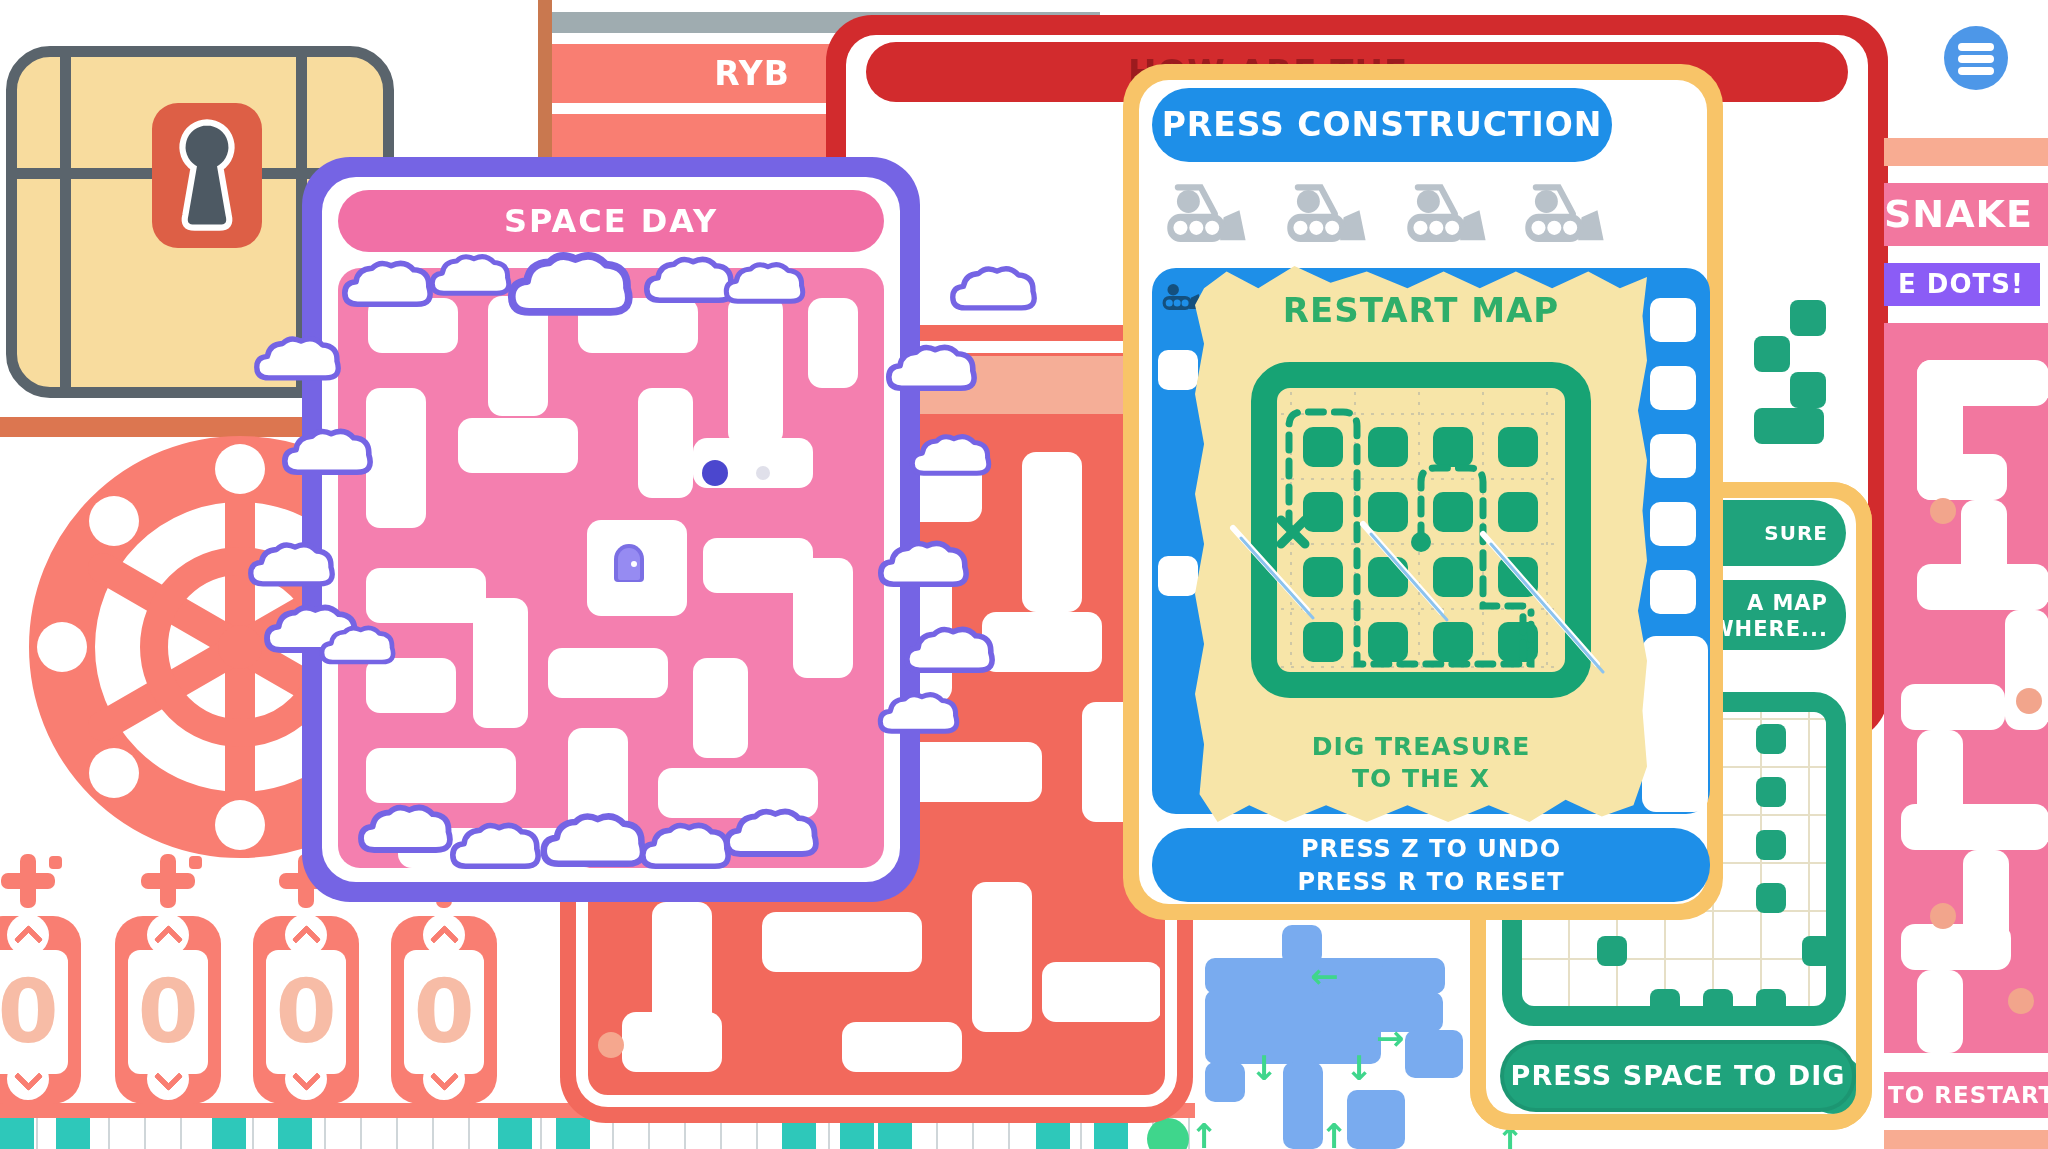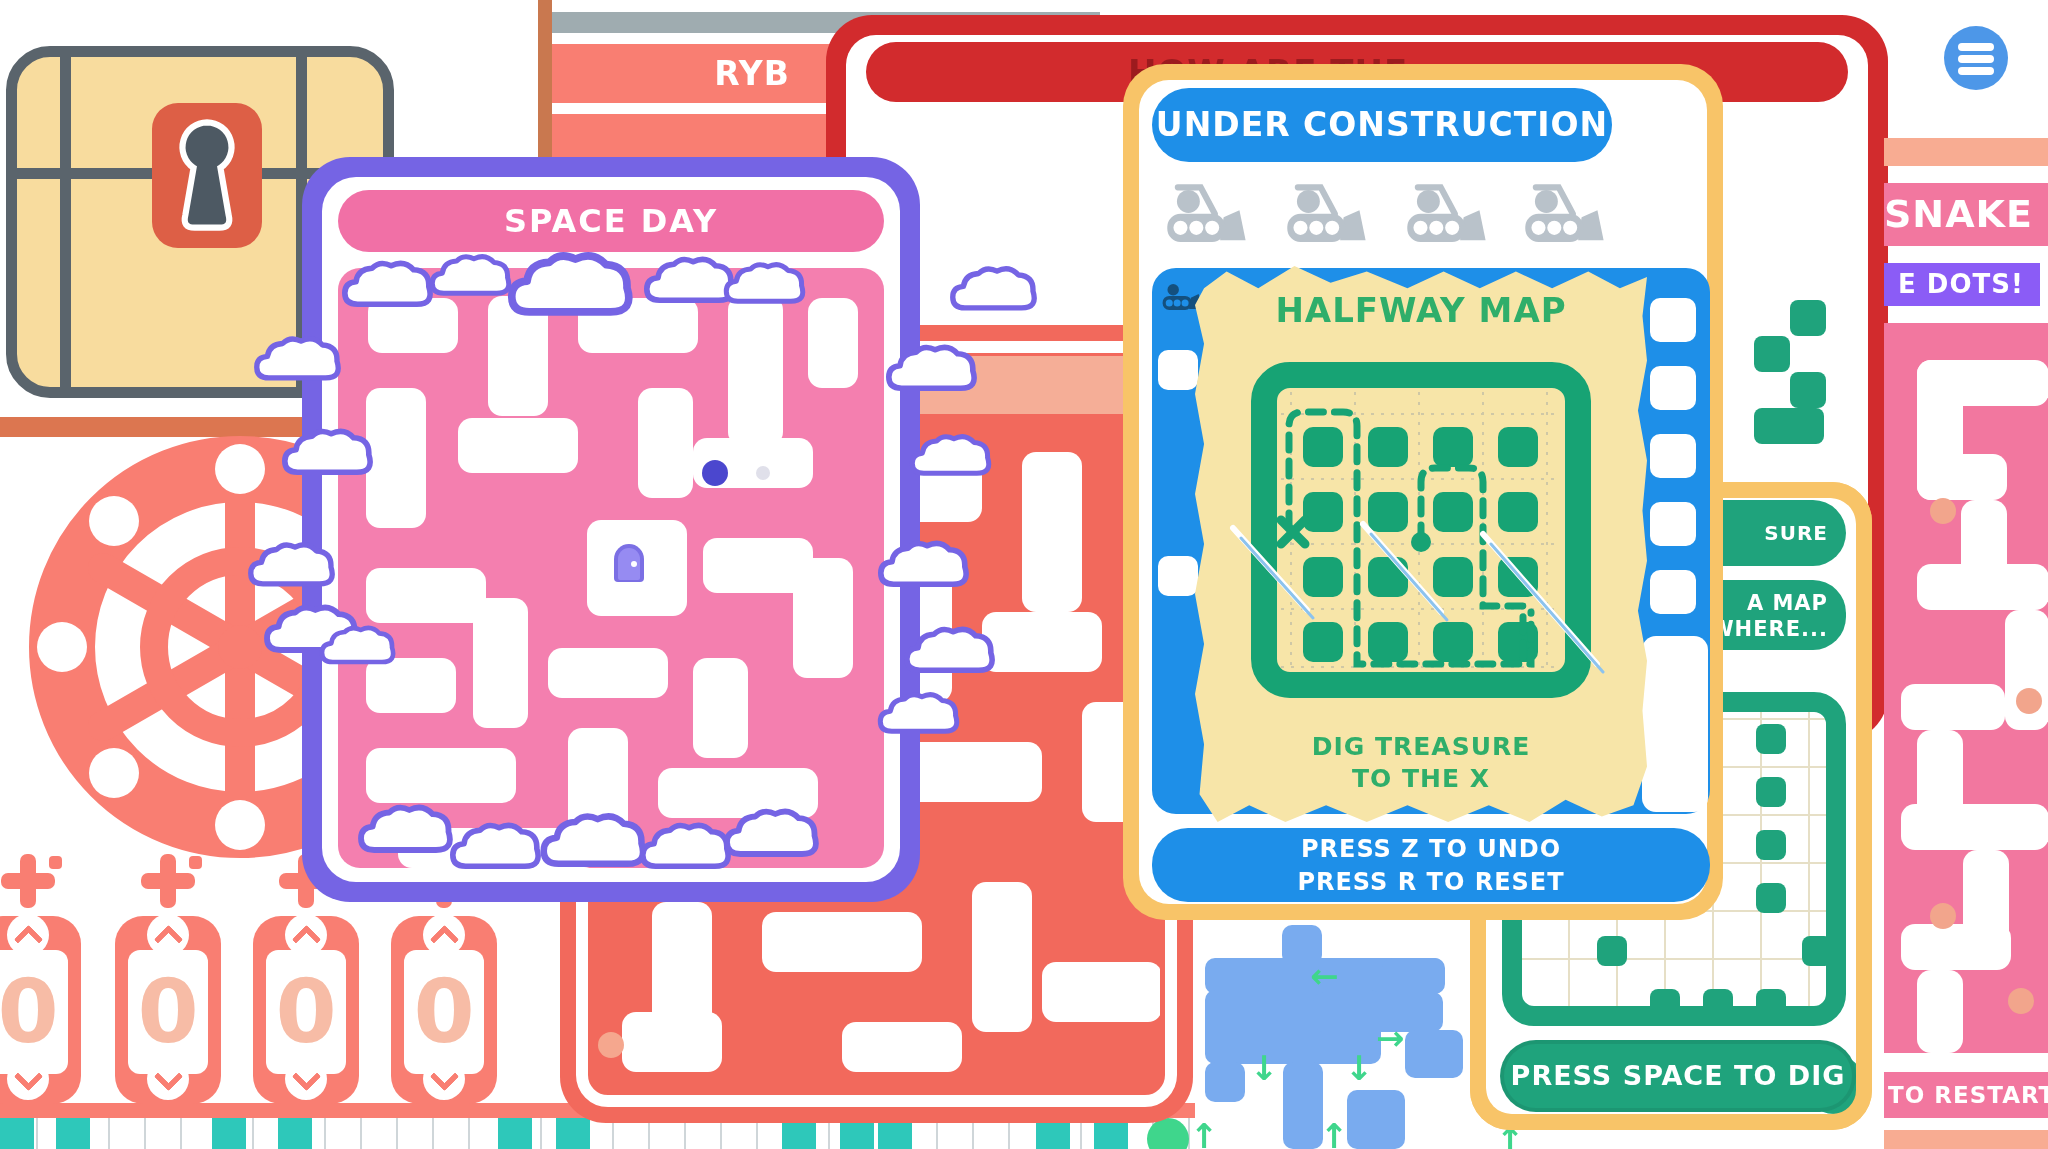--- a/index.html
+++ b/index.html
@@ -300,21 +300,21 @@
   <div class="circ" style="left:1804px;top:1054px;width:60px;height:60px;background:#1FA37C"></div>
   <div class="ring" style="left:1470px;top:482px;width:402px;height:648px;border:16px solid #F8C468;border-radius:40px;box-sizing:border-box"></div>
   <div class="a" style="left:1500px;top:1040px;width:356px;height:72px;background:#1FA37C;border:4px solid rgba(0,0,0,0.08);border-radius:36px;text-align:center;box-sizing:border-box">
     <span class="t" style="position:static;font-size:27px;line-height:64px">PRESS SPACE TO DIG</span></div>
 </div>
 
 <div class="g" style="z-index:4">
   <div class="a" style="left:1123px;top:64px;width:600px;height:856px;background:#F8C468;border-radius:42px"></div>
   <div class="a" style="left:1139px;top:80px;width:568px;height:824px;background:#fff;border-radius:30px"></div>
   <div class="a" style="left:1152px;top:88px;width:460px;height:74px;background:#1E8FE8;border-radius:37px;text-align:center">
-    <span class="t" style="position:static;font-size:33px;line-height:74px">UNDER CONSTRUCTION</span></div>
+    <span class="t" style="position:static;font-size:33px;line-height:74px">PRESS CONSTRUCTION</span></div>
   <svg class="a" style="left:1162px;top:172px" width="88" height="80">
         <use href="#dozer"></use>
       </svg>
   <svg class="a" style="left:1282px;top:172px" width="88" height="80">
         <use href="#dozer"></use>
       </svg>
   <svg class="a" style="left:1402px;top:172px" width="88" height="80">
         <use href="#dozer"></use>
       </svg>
   <svg class="a" style="left:1520px;top:172px" width="88" height="80">
@@ -340,21 +340,21 @@
         <i class="seg" style="left: 498px; top: 30px; width: 46px; height: 44px; border-radius: 10px; background: rgb(255, 255, 255);"></i>
         <i class="seg" style="left: 498px; top: 98px; width: 46px; height: 44px; border-radius: 10px; background: rgb(255, 255, 255);"></i>
         <i class="seg" style="left: 498px; top: 166px; width: 46px; height: 44px; border-radius: 10px; background: rgb(255, 255, 255);"></i>
         <i class="seg" style="left: 498px; top: 234px; width: 46px; height: 44px; border-radius: 10px; background: rgb(255, 255, 255);"></i>
         <i class="seg" style="left: 498px; top: 302px; width: 46px; height: 44px; border-radius: 10px; background: rgb(255, 255, 255);"></i>
         <i class="seg" style="left: 490px; top: 368px; width: 66px; height: 176px; border-radius: 14px; background: rgb(255, 255, 255);"></i>
       </div>
 
   <div class="a" style="left:1195px;top:266px;width:452px;height:556px;background:#F7E5A8;
        clip-path:polygon(2% 4%,7% 1%,14% 4%,22% 0%,30% 3%,38% 1%,47% 4%,55% 1%,63% 4%,71% 1%,79% 4%,87% 1%,94% 4%,100% 2%,99% 9%,100% 17%,98% 26%,100% 35%,99% 44%,100% 53%,98% 62%,100% 71%,99% 80%,100% 90%,97% 97%,90% 99%,82% 96%,74% 100%,65% 97%,56% 100%,47% 97%,38% 100%,29% 97%,20% 100%,12% 97%,5% 100%,1% 95%,2% 86%,0% 77%,2% 68%,0% 59%,2% 50%,0% 41%,2% 32%,0% 23%,2% 14%,0% 7%)">
-    <div class="t" style="left:0;top:24px;width:452px;text-align:center;font-size:34px;color:#2FAE6A">HALFWAY MAP</div>
+    <div class="t" style="left:0;top:24px;width:452px;text-align:center;font-size:34px;color:#2FAE6A">RESTART MAP</div>
     <svg style="position:absolute;left:56px;top:96px" width="340" height="336" viewBox="0 0 340 336">
       <rect x="13" y="13" width="314" height="310" rx="26" fill="#F7E5A8" stroke="#17A374" stroke-width="26"></rect>
       <g stroke="#cfc8a6" stroke-width="2" stroke-dasharray="3 7">
         <line x1="40" y1="30" x2="40" y2="306"></line>
             <line x1="104" y1="30" x2="104" y2="306"></line>
             <line x1="168" y1="30" x2="168" y2="306"></line>
             <line x1="232" y1="30" x2="232" y2="306"></line>
             <line x1="296" y1="30" x2="296" y2="306"></line>
         <line x1="30" y1="52" x2="310" y2="52"></line>
             <line x1="30" y1="117" x2="310" y2="117"></line>

